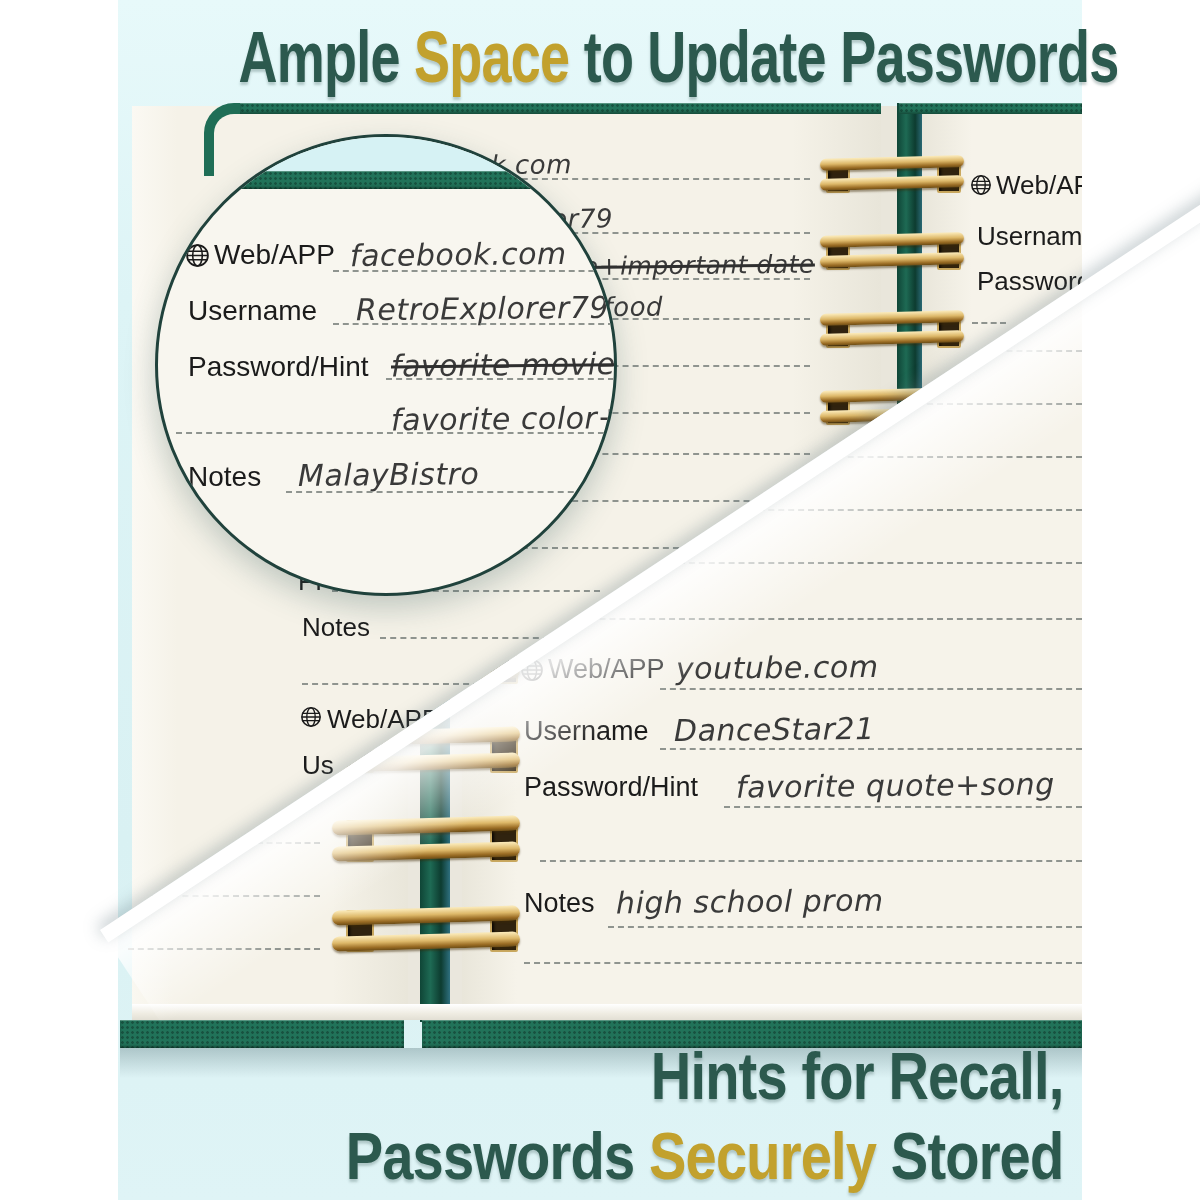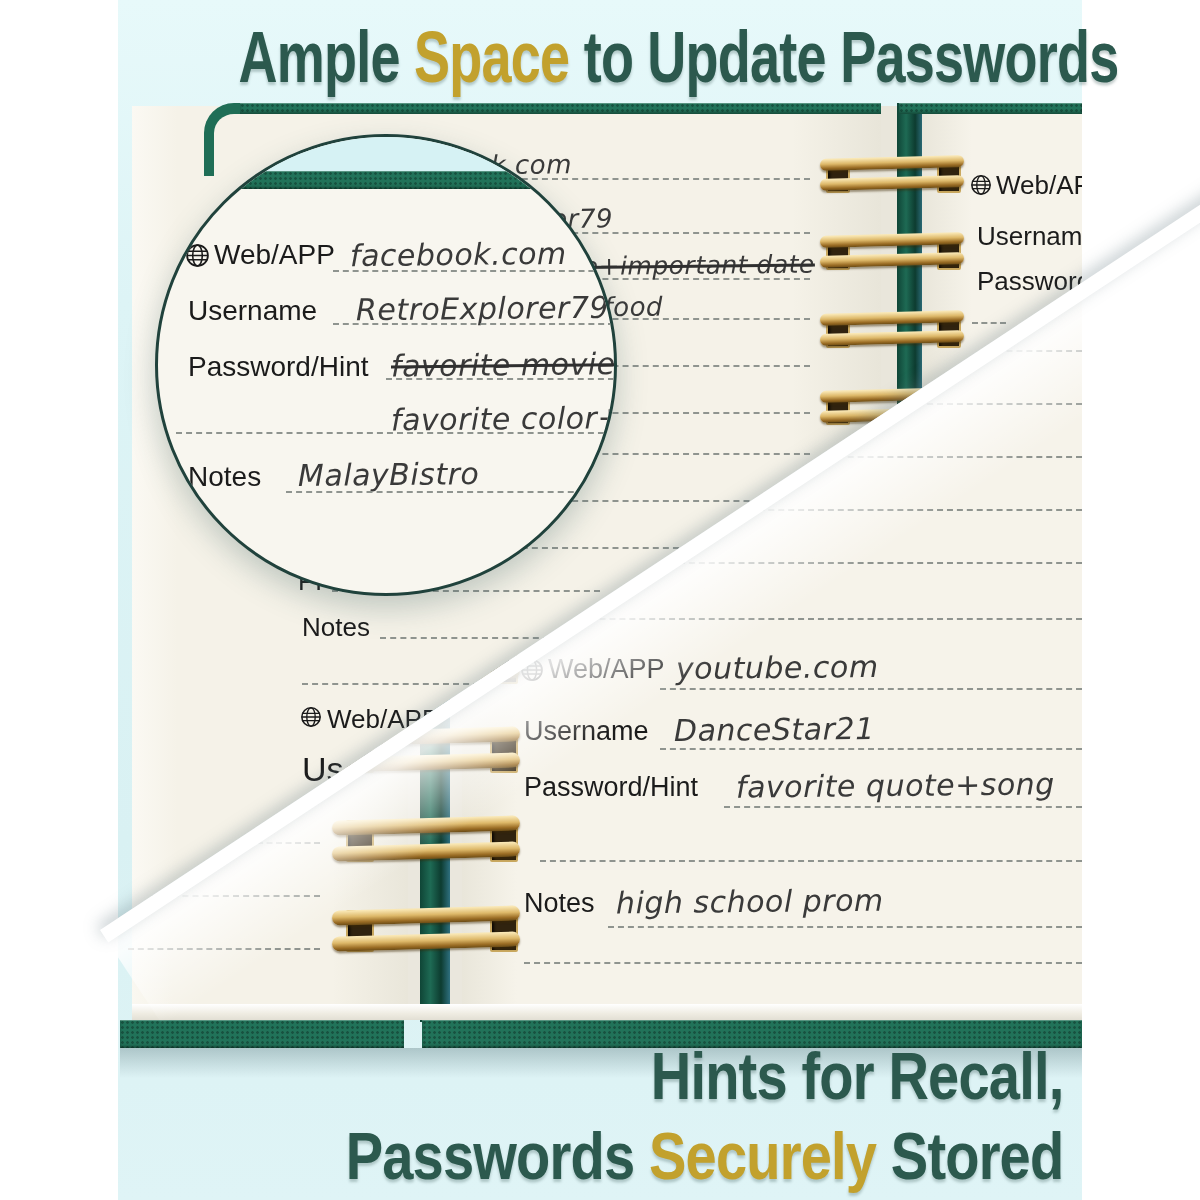--- a/index.html
+++ b/index.html
@@ -102,21 +102,21 @@
     <div class="abs hand tail" style="left:560px;top:292px;width:103px;font-size:26px;">+food</div>
 
     <div class="abs lbl" style="left:298px;top:566px;font-size:26px;">PP</div>
     <div class="abs lbl" style="left:302px;top:612px;font-size:26px;">Notes</div>
     <svg class="abs globe" style="left:300px;top:706px;" width="22" height="22" viewBox="0 0 24 24">
       <circle cx="12" cy="12" r="10" fill="none" stroke="#1a1a1a" stroke-width="1.7"></circle>
       <ellipse cx="12" cy="12" rx="4.6" ry="10" fill="none" stroke="#1a1a1a" stroke-width="1.5"></ellipse>
       <path d="M2.5 8h19M2.5 16h19M2 12h20" fill="none" stroke="#1a1a1a" stroke-width="1.5"></path>
     </svg>
     <div class="abs lbl" style="left:327px;top:704px;font-size:26px;">Web/APP</div>
-    <div class="abs lbl" style="left:302px;top:750px;font-size:34px;">Us</div>
+    <div class="abs lbl" style="left:302px;top:750px;font-size:26px;">Us</div>
 
     <svg class="abs globe" style="left:970px;top:174px;" width="22" height="22" viewBox="0 0 24 24">
       <circle cx="12" cy="12" r="10" fill="none" stroke="#1a1a1a" stroke-width="1.7"></circle>
       <ellipse cx="12" cy="12" rx="4.6" ry="10" fill="none" stroke="#1a1a1a" stroke-width="1.5"></ellipse>
       <path d="M2.5 8h19M2.5 16h19M2 12h20" fill="none" stroke="#1a1a1a" stroke-width="1.5"></path>
     </svg>
     <div class="abs lbl" style="left:996px;top:170px;font-size:26px;">Web/APP</div>
     <div class="abs lbl" style="left:977px;top:221px;font-size:26px;">Username</div>
     <div class="abs lbl" style="left:977px;top:266px;font-size:26px;">Password/</div>
     <div class="abs dash" style="left:972px;top:322px;width:34px;"></div>

